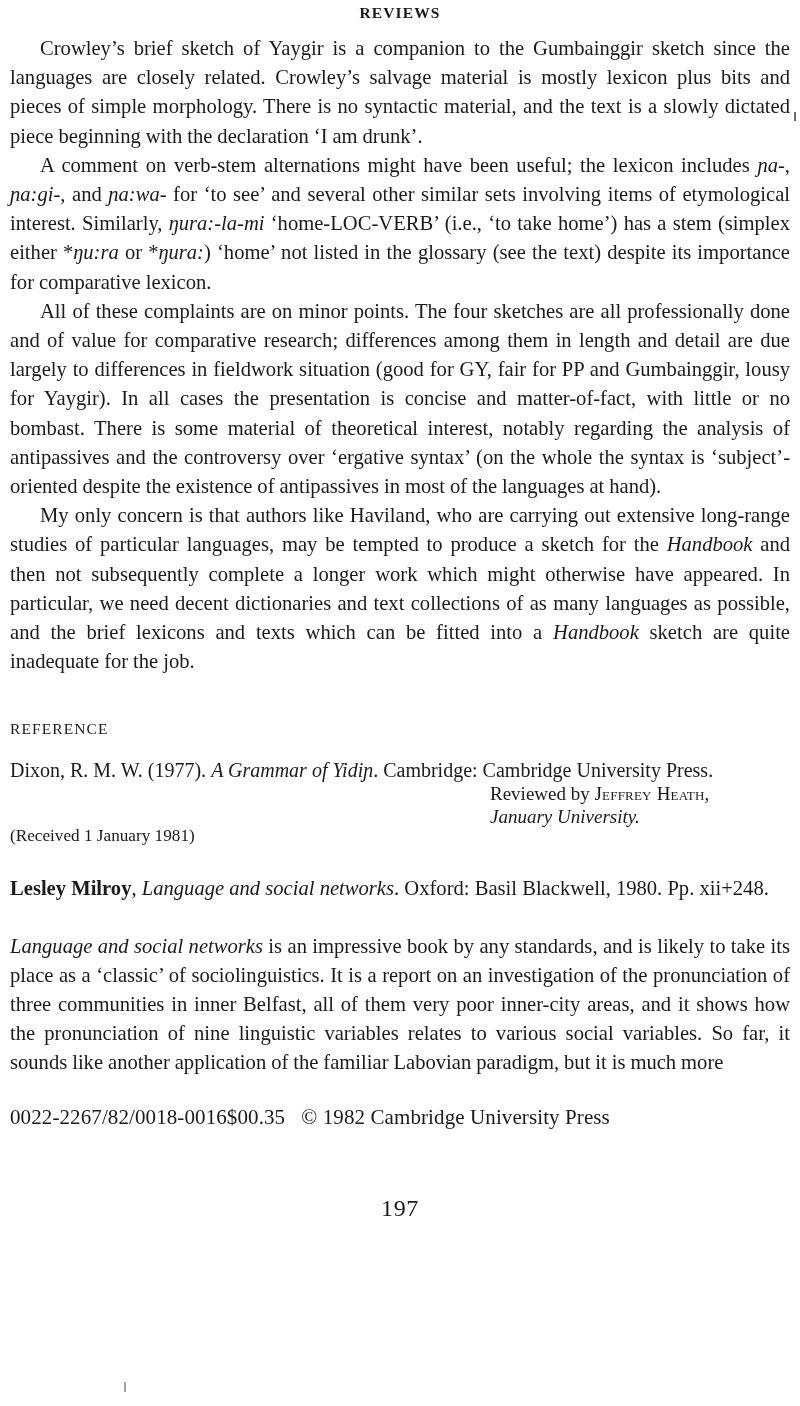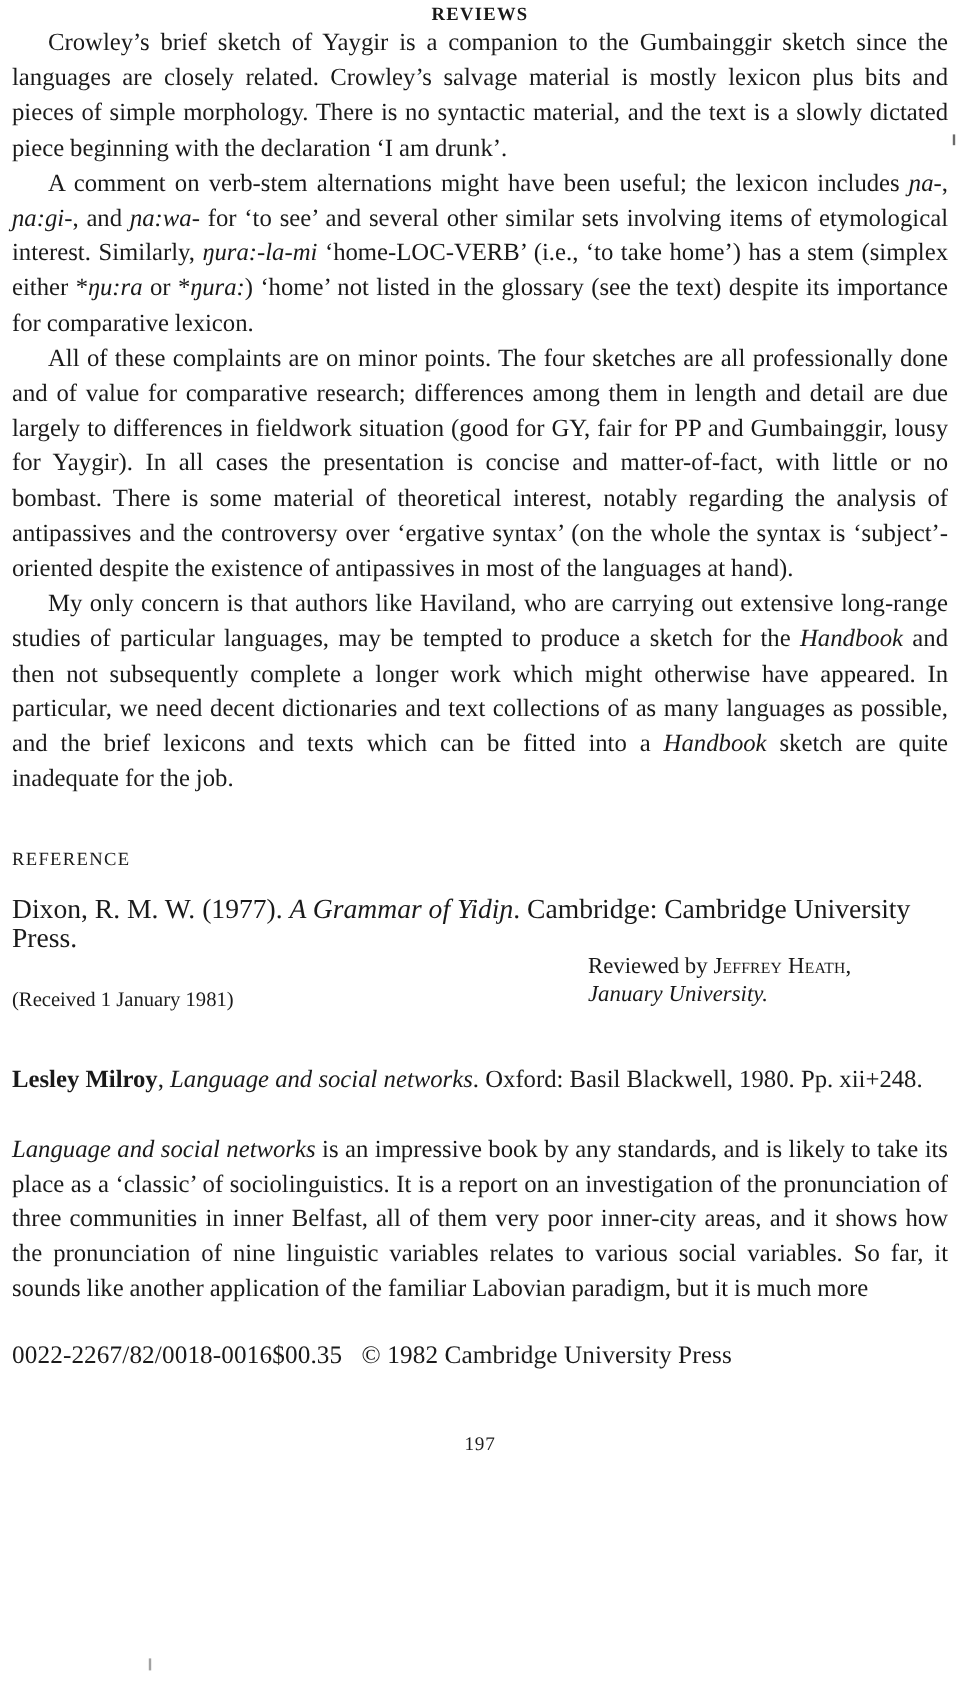--- a/index.html
+++ b/index.html
@@ -40,46 +40,47 @@
     font-size: 20.6px;
     line-height: 29.2px;
     text-align: justify;
     text-justify: inter-word;
     margin: 0;
     text-indent: 30px;
     hyphens: none;
     word-spacing: -0.2px;
   }
   p.body.first {
+    margin-top: 12px;
   }
   p.noindent {
     text-indent: 0;
   }
   i, em { font-style: italic; }
   .section-head {
     font-size: 15.5px;
     letter-spacing: 1.1px;
     font-weight: 400;
     line-height: 18px;
   }
   .reference-entry {
-    font-size: 23px;
+    font-size: 20px;
     line-height: 24px;
     text-align: left;
     margin: 0;
     text-indent: 0;
   }
   .sig-block {
     position: relative;
     height: 58px;
   }
   .received {
     position: absolute;
     left: 0;
-    top: 27px;
+    top: 42px;
     font-size: 17.2px;
     line-height: 23px;
   }
   .reviewed-by {
     position: absolute;
     right: 0;
     top: 0;
     text-align: left;
     font-size: 19px;
     line-height: 23px;
@@ -100,23 +101,23 @@
   .book-head b { font-weight: 700; }
   .footer-line {
     font-size: 21px;
     line-height: 22px;
     text-align: left;
     margin: 0;
     letter-spacing: 0.1px;
   }
   .folio {
     text-align: center;
-    font-size: 16px;
+    font-size: 24px;
     line-height: 24px;
-    margin: 0;
+    margin: 16px;
     letter-spacing: 0.6px;
   }
   .spacer-28 { height: 28px; }
   .spacer-20 { height: 20px; }
   .spacer-34 { height: 34px; }
   .spacer-44 { height: 44px; }
   .spacer-52 { height: 52px; }
   .edge-tick {
     position: absolute;
     right: 4px;

